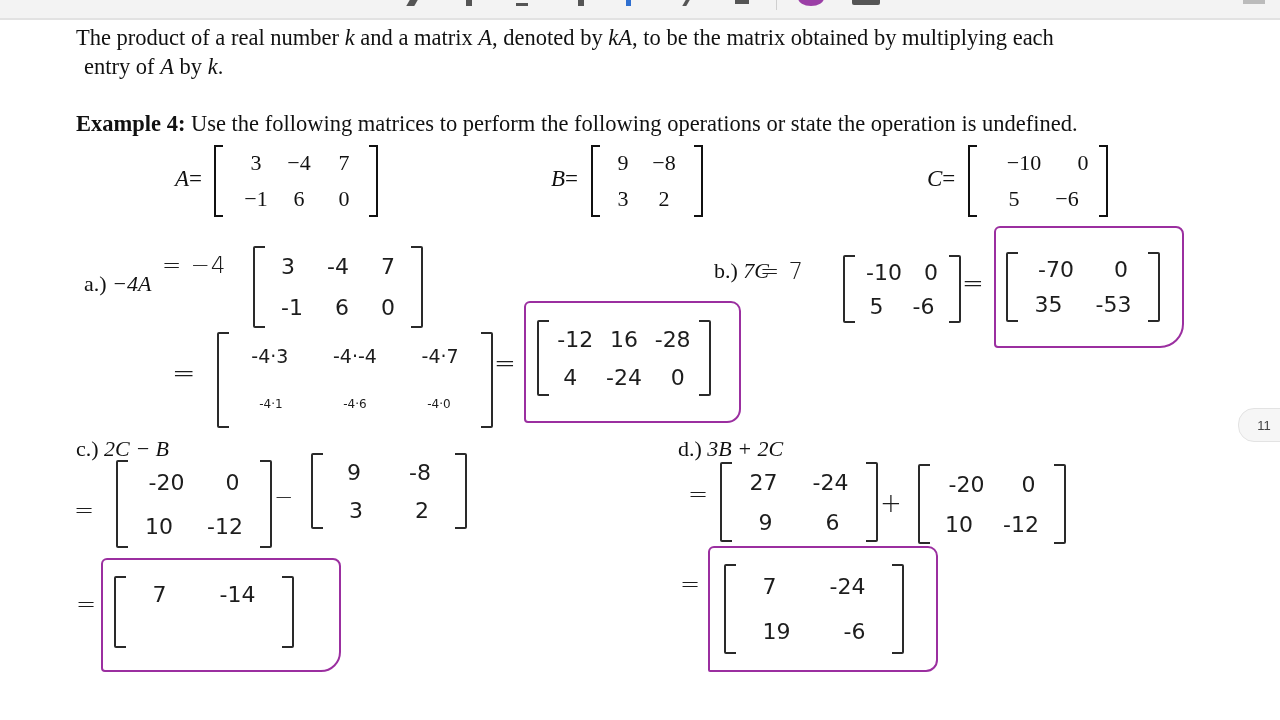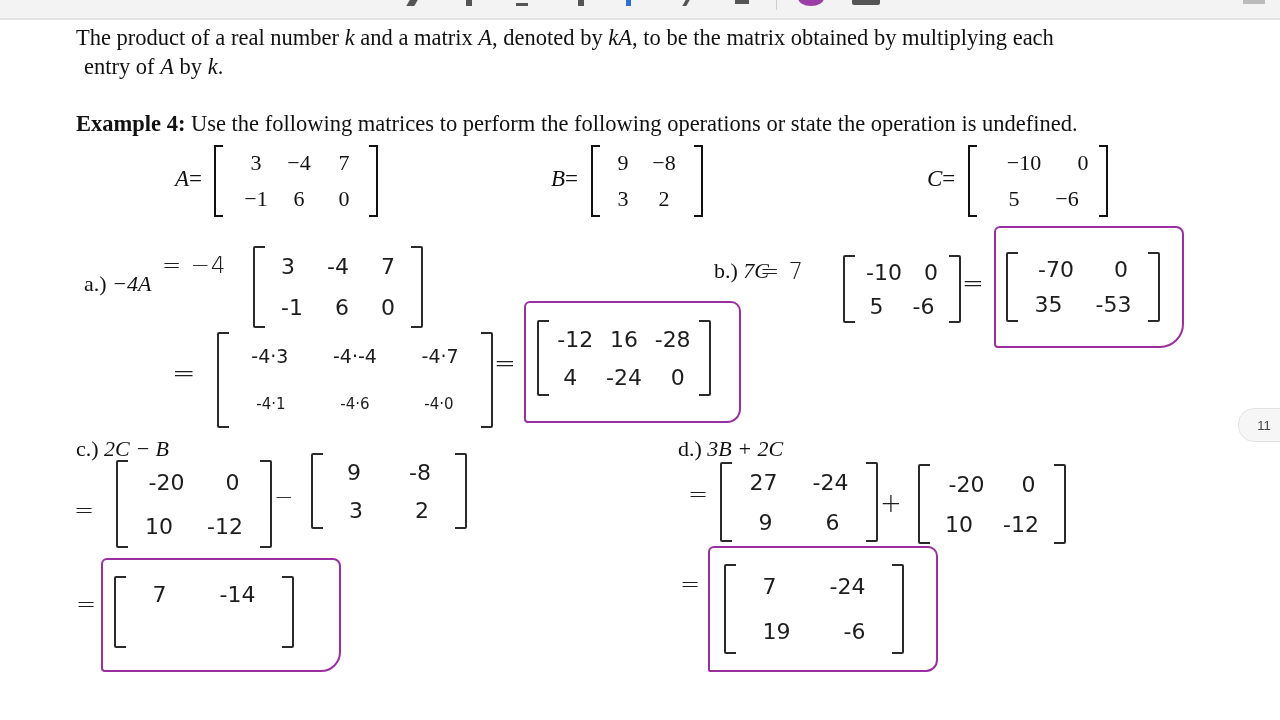--- a/index.html
+++ b/index.html
@@ -117,21 +117,21 @@
       <span>0</span>
     </div>
 </div>
 <div class="hw" style="left:172px;top:356px;font-size:28px;">=</div>
 <div class="hwm" style="left:217px;top:332px;width:272px;height:96px;">
   <div class="hwrow" style="font-size:19px;">
       <span>-4·3</span>
       <span>-4·-4</span>
       <span>-4·7</span>
     </div>
-  <div class="hwrow" style="font-size:15px;">
+  <div class="hwrow" style="font-size:12px;">
       <span>-4·1</span>
       <span>-4·6</span>
       <span>-4·0</span>
     </div>
 </div>
 <div class="hw" style="left:494px;top:348px;font-size:26px;">=</div>
 <div class="box" style="left:524px;top:301px;width:213px;height:118px;"></div>
 <div class="hwm" style="left:537px;top:320px;width:170px;height:76px;">
   <div class="hwrow">
       <span>-12</span>

